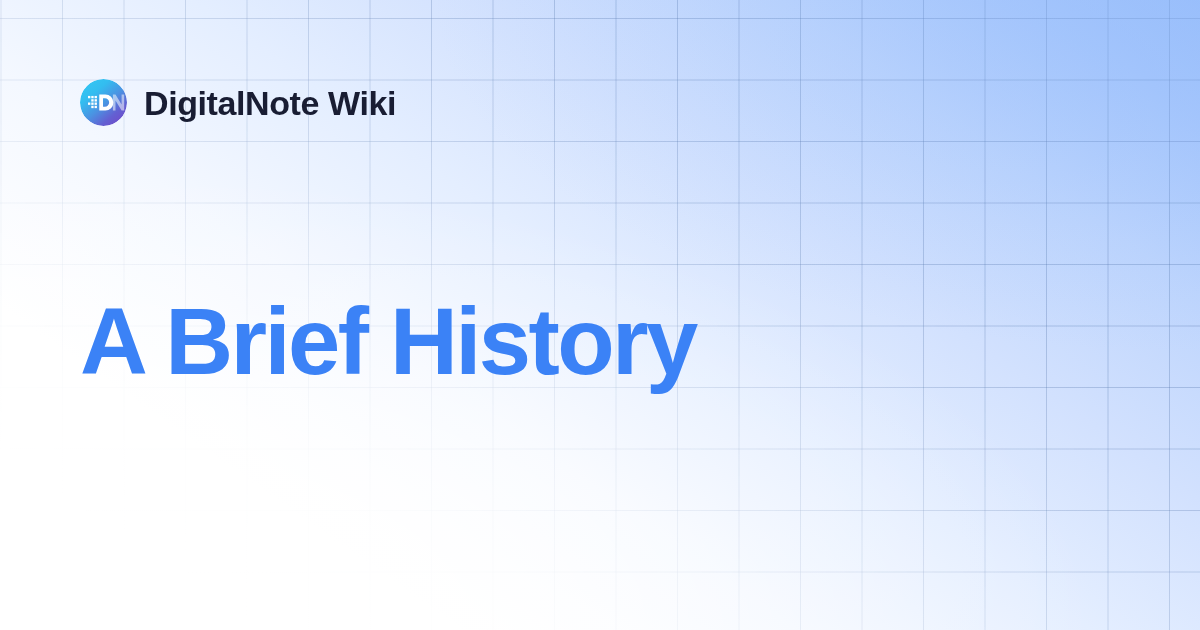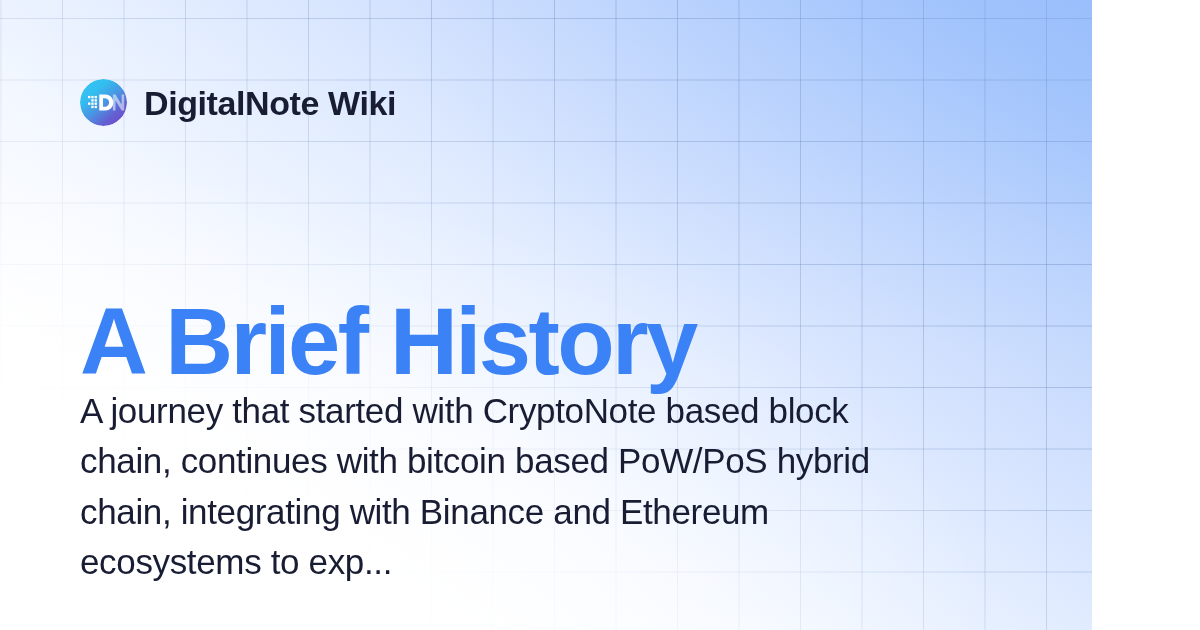--- a/index.html
+++ b/index.html
@@ -9,21 +9,21 @@
   body {
     width: 1200px;
     height: 630px;
     overflow: hidden;
     font-family: "Liberation Sans", sans-serif;
     background: #ffffff;
   }
 
   .og-card {
     position: relative;
-    width: 1092px;
+    width: 1200px;
     height: 630px;
     overflow: hidden;
     background: #ffffff;
     text-decoration: underline;
   }
 
   
   .bg-gradient {
     position: absolute;
     inset: 0;
@@ -159,16 +159,15 @@
           <rect x="31" y="57" width="5" height="5"></rect>
         </g>
         <path d="M41 33 h13 a17 17 0 0 1 0 34 H41 z M49 41 v18 h4 a9 9 0 0 0 0 -18 z" fill="#ffffff"></path>
         <path d="M70 67 V33 h5.5 l13 21 V33 h5.5 v34 h-5.5 l-13 -21 v21 z" fill="#ffffff" opacity="0.52"></path>
       </svg>
       <span class="brand-name">DigitalNote Wiki</span>
     </div>
 
     <div class="headline">A Brief History</div>
 
-    <div class="description">A journey that started with CryptoNote based block chain, continues with bitcoin based PoW/PoS hybrid chain, integrating with Binance and Ethereum ecosystems to exp...</div>
 
   </div>
 </div>
 
 </body></html>

